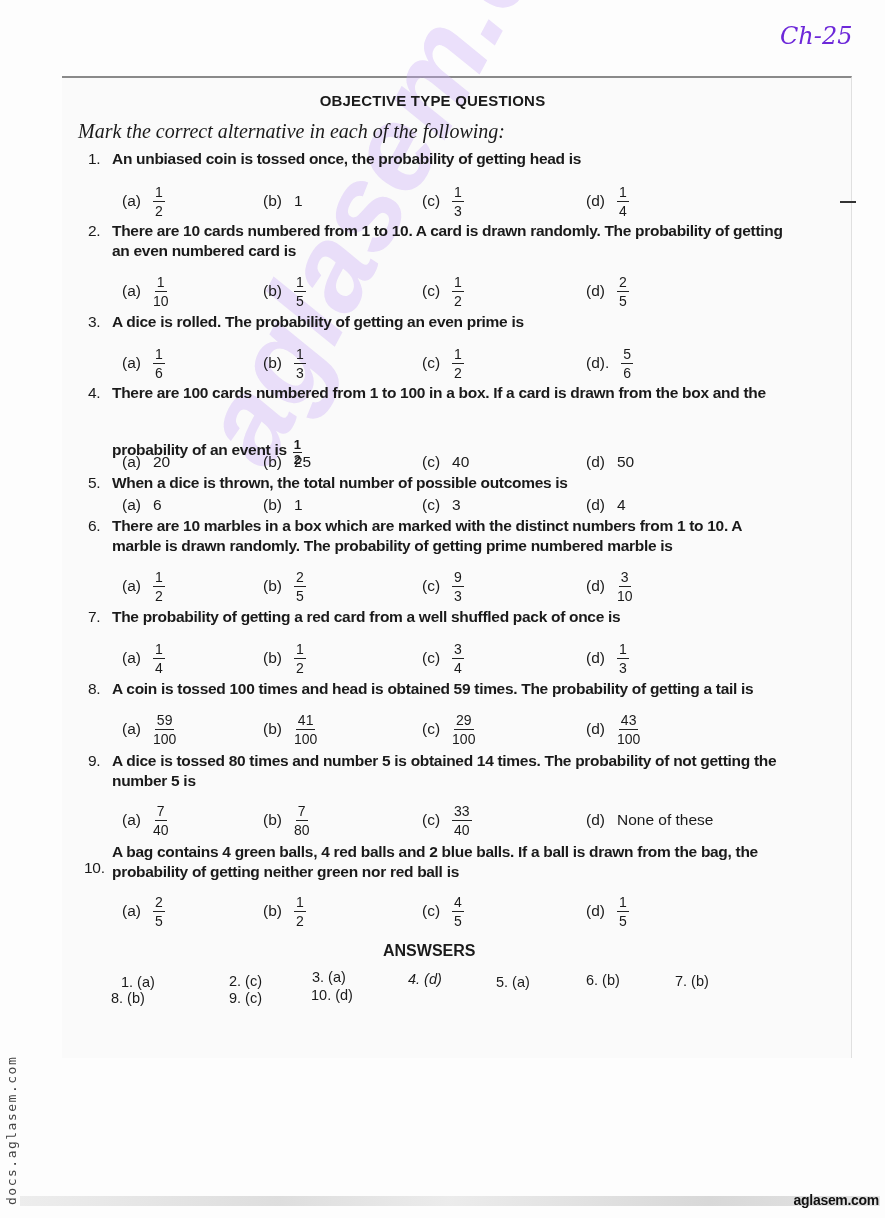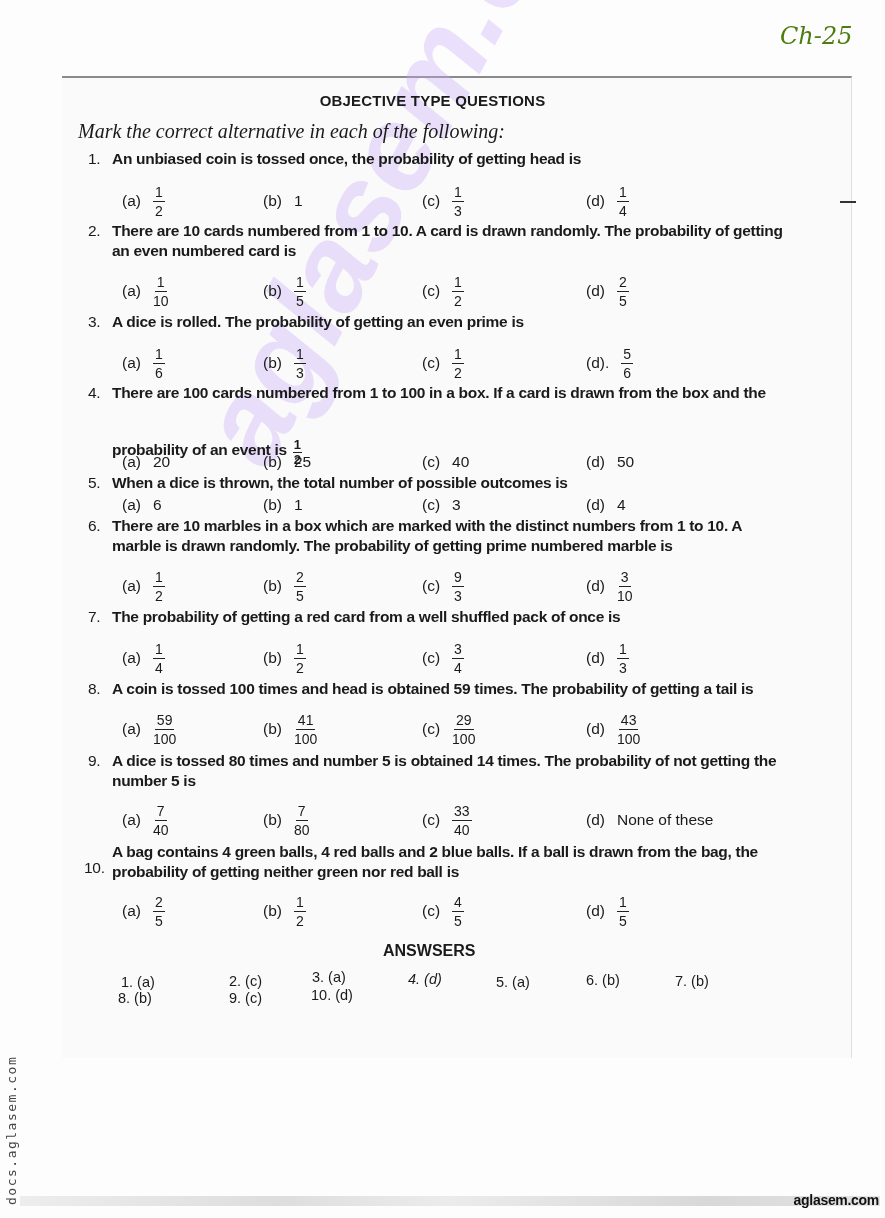--- a/index.html
+++ b/index.html
@@ -15,21 +15,21 @@
     }
     .scan-panel {
       position: absolute; left: 62px; top: 76px; width: 789px; height: 980px;
       background: #fafafa;
       border-top: 2px solid #8a8a8a;
       border-right: 1px solid #e0e0e0;
     }
     .handwritten {
       position: absolute; left: 780px; top: 22px;
       font-family: "DejaVu Serif", serif; font-style: italic;
-      font-size: 24px; color: #4d7c0f;
+      font-size: 24px; color: #6d28d9;
     }
     .margin-dash {
       position: absolute; left: 840px; top: 201px; width: 16px; height: 2px; background: #333;
     }
     .heading {
       position: absolute; left: 0; width: 885px; top: 92px; text-align: center;
       font-weight: bold; font-size: 15px; letter-spacing: 0.2px;
       padding-left: 0; 
     }
     .heading span { position: relative; left: -10px; }
@@ -418,19 +418,19 @@
 </div>
 
 <div class="answers-title">ANSWSERS</div>
 <div class="ans" style="left:121px; top:974px;">1. (a)</div>
 <div class="ans" style="left:229px; top:973px;">2. (c)</div>
 <div class="ans" style="left:312px; top:969px;">3. (a)</div>
 <div class="ans" style="left:408px; top:971px;font-style:italic;">4. (d)</div>
 <div class="ans" style="left:496px; top:974px;">5. (a)</div>
 <div class="ans" style="left:586px; top:972px;">6. (b)</div>
 <div class="ans" style="left:675px; top:973px;">7. (b)</div>
-<div class="ans" style="left:118px; top:990px;">8. (b)</div>
+<div class="ans" style="left:111px; top:990px;">8. (b)</div>
 <div class="ans" style="left:229px; top:990px;">9. (c)</div>
 <div class="ans" style="left:311px; top:987px;">10. (d)</div>
 
 <div class="side-url">docs.aglasem.com</div>
 <div class="bottom-band"></div>
 <div class="footer-brand">aglasem.com</div>
 
 </body></html>

